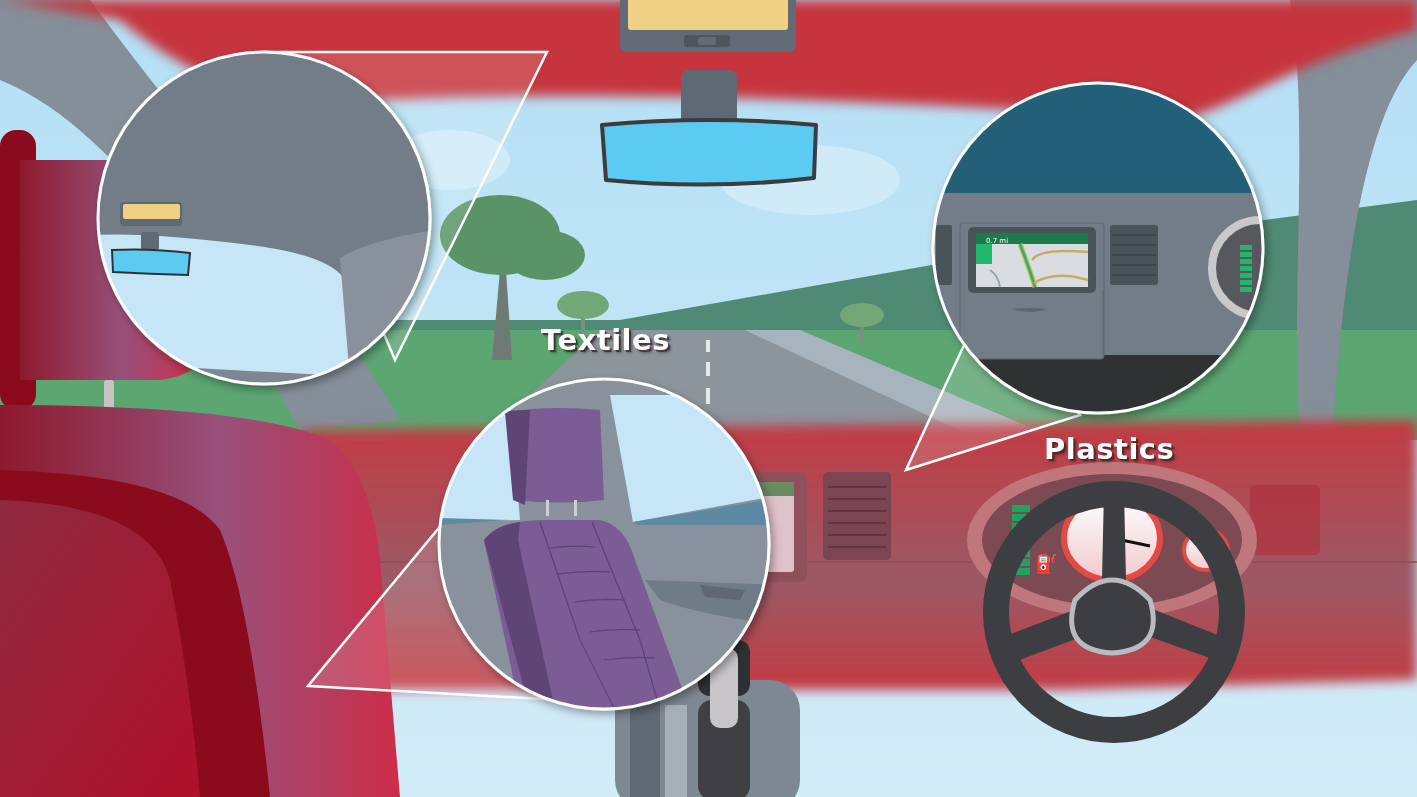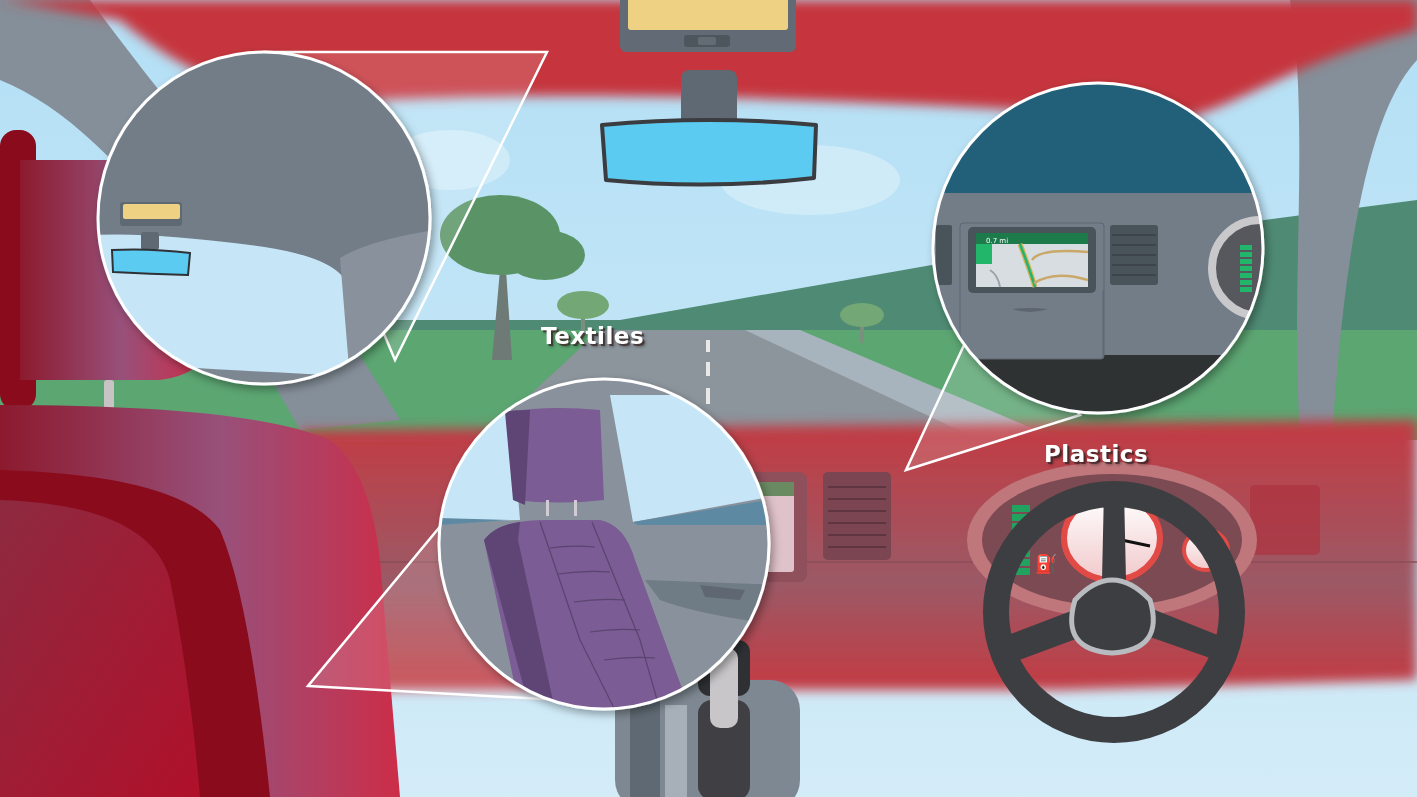--- a/index.html
+++ b/index.html
@@ -1,18 +1,18 @@
 <!DOCTYPE html>
 <html><head>
 <meta charset="utf-8">
 <style>
   html,body{margin:0;padding:0;}
   body{width:1417px;height:797px;overflow:hidden;background:#8a929b;font-family:"Liberation Sans",sans-serif;}
   #scene{position:absolute;left:0;top:0;width:1417px;height:797px;}
-  .label{position:absolute;color:#ffffff;font-family:"DejaVu Sans",sans-serif;font-weight:bold;font-size:23px;letter-spacing:0.5px;
+  .label{position:absolute;color:#ffffff;font-family:"DejaVu Sans",sans-serif;font-weight:bold;font-size:29px;letter-spacing:0.5px;
          text-shadow:2px 2px 0 rgba(60,40,40,0.75),3px 3px 3px rgba(0,0,0,0.35);white-space:nowrap;}
 </style>
 </head>
 <body>
 
 <div id="scene">
 <svg width="1417" height="797" viewBox="0 0 1417 797" xmlns="http://www.w3.org/2000/svg">
   <defs>
     <linearGradient id="skyG" x1="0" y1="0" x2="0" y2="1">
       <stop offset="0" stop-color="#b3dff5"></stop>
@@ -273,14 +273,14 @@
             <rect x="1240" y="273" width="12" height="5"></rect>
             <rect x="1240" y="280" width="12" height="5"></rect>
             <rect x="1240" y="287" width="12" height="5"></rect>
           </g>
     </g>
     <circle cx="1098" cy="248" r="165" fill="none" stroke="#ffffff" stroke-width="3"></circle>
   </g>
 </svg>
 
 <div class="label" style="left:541px;top:323px;">Textiles</div>
-<div class="label" style="left:1044px;top:441px;text-align:right;">Plastics</div>
+<div class="label" style="left:1044px;top:432px;text-align:right;">Plastics</div>
 </div>
 
 </body></html>

